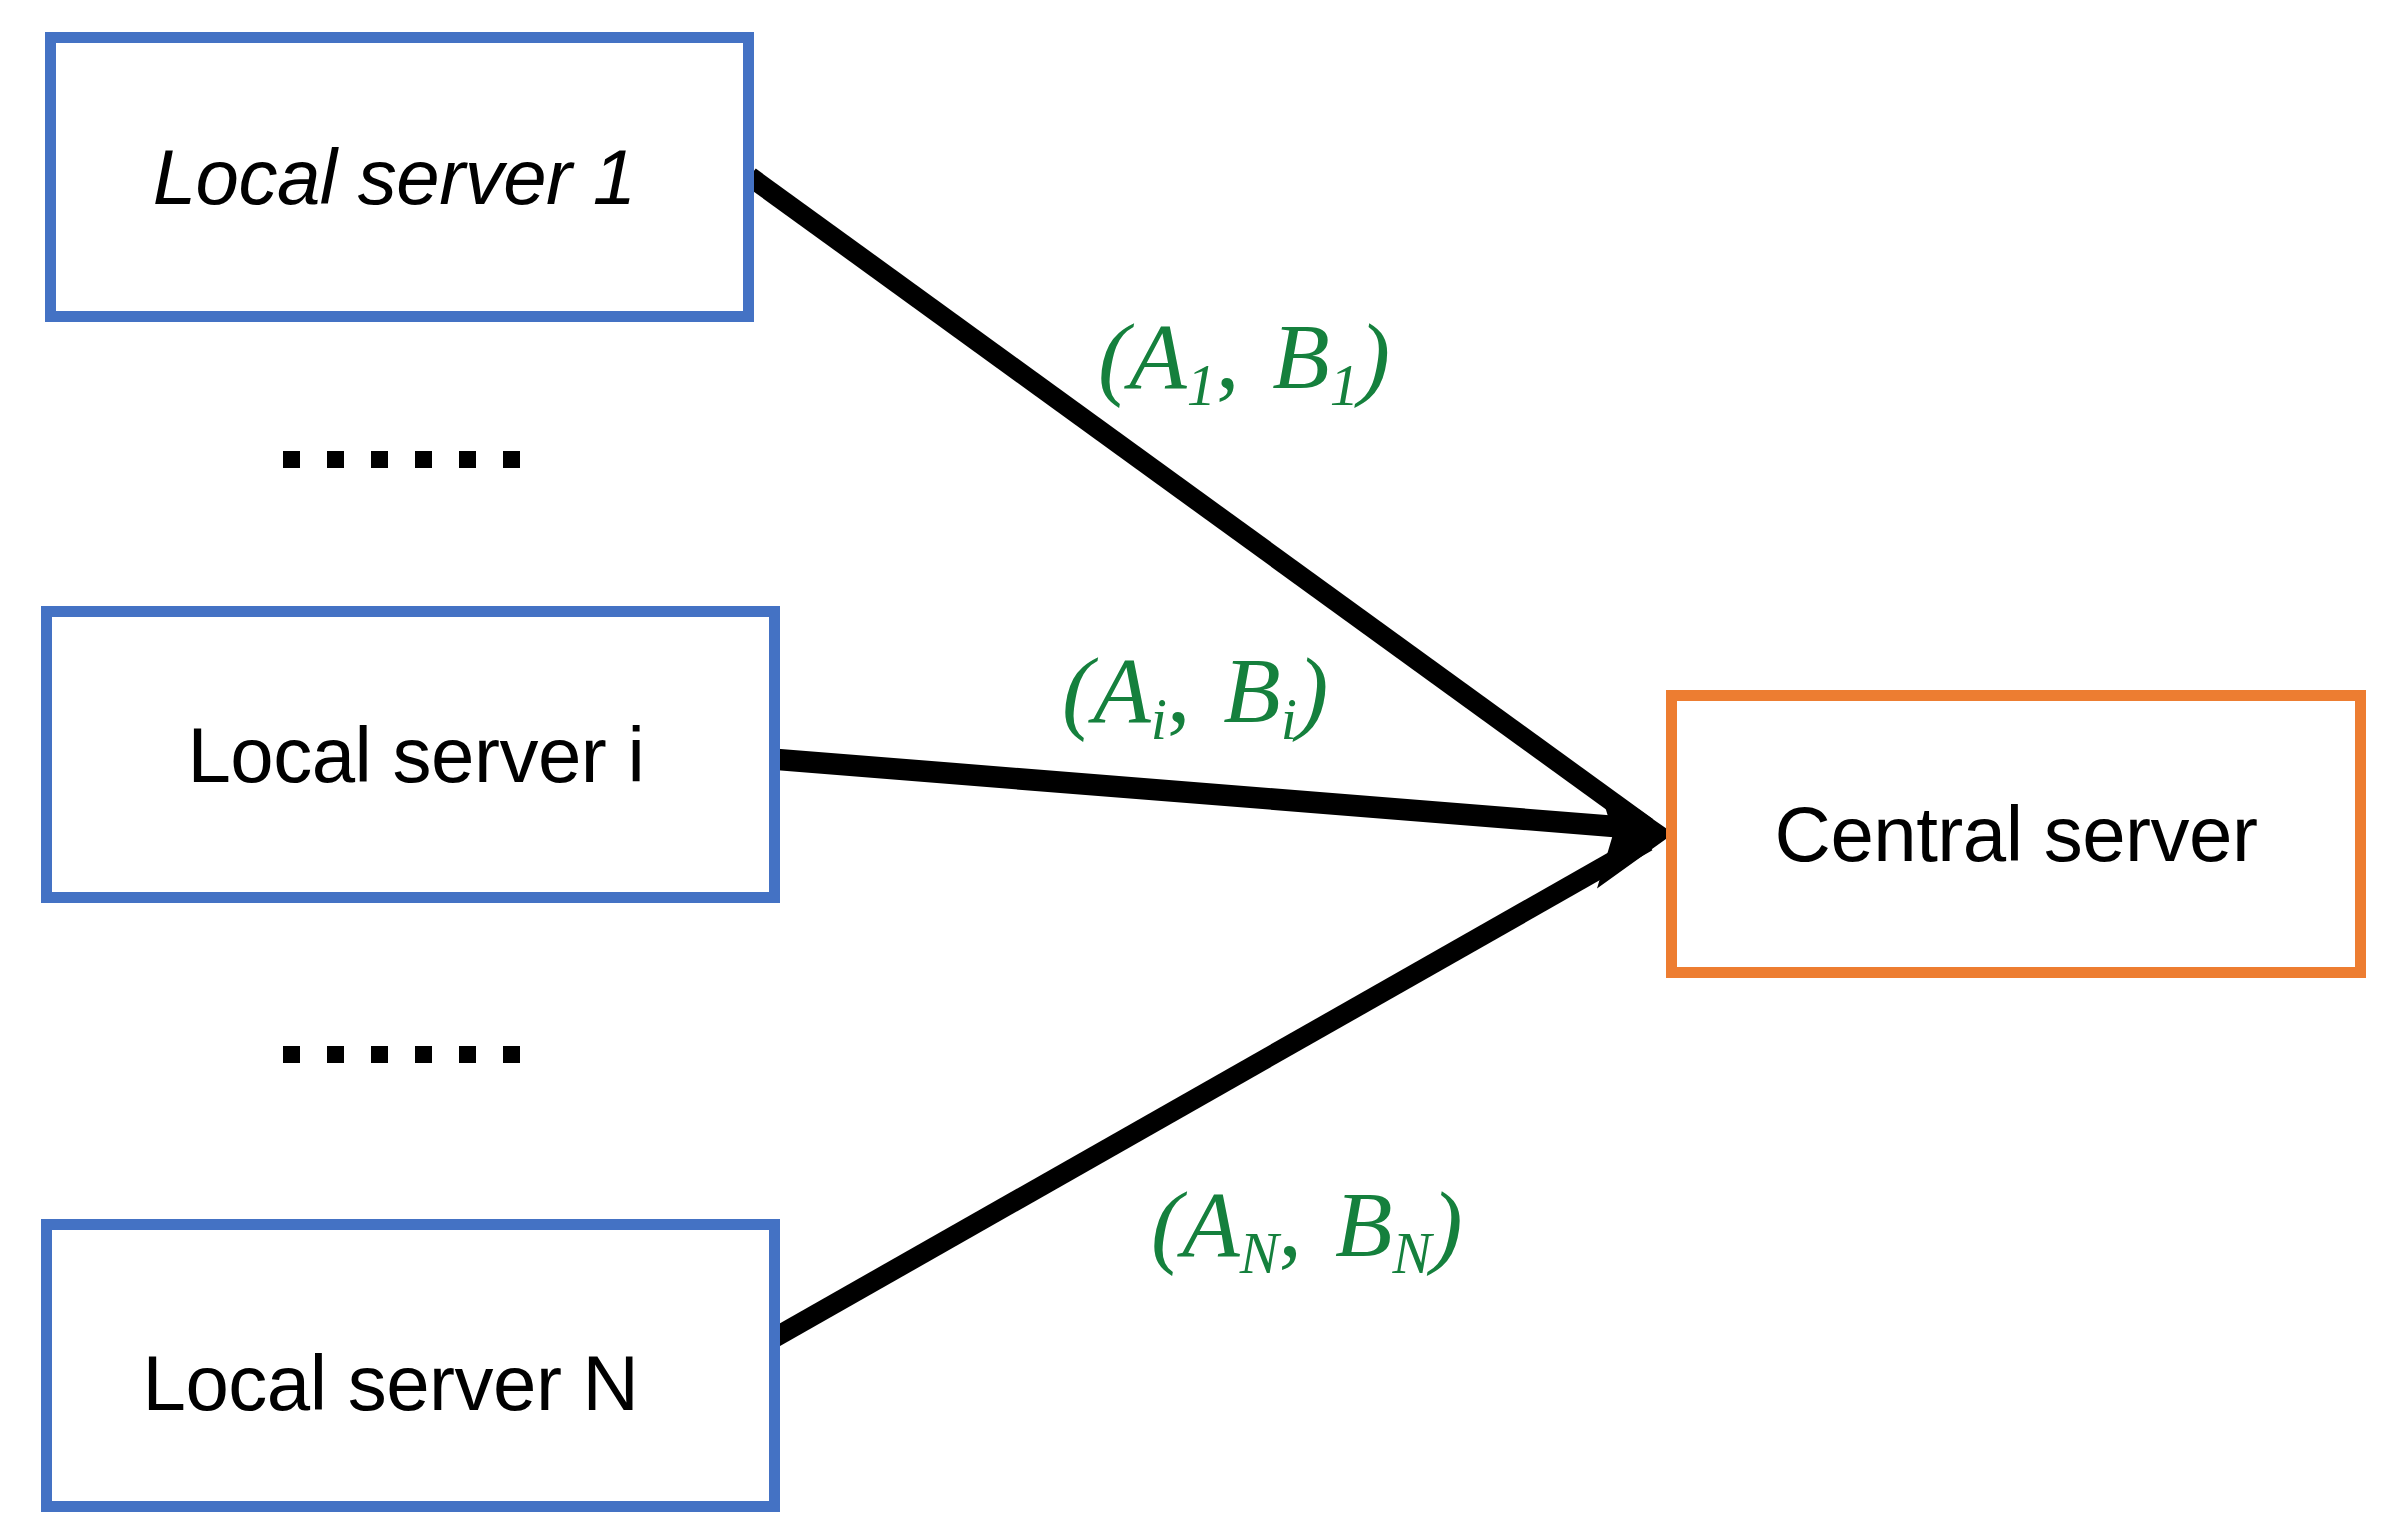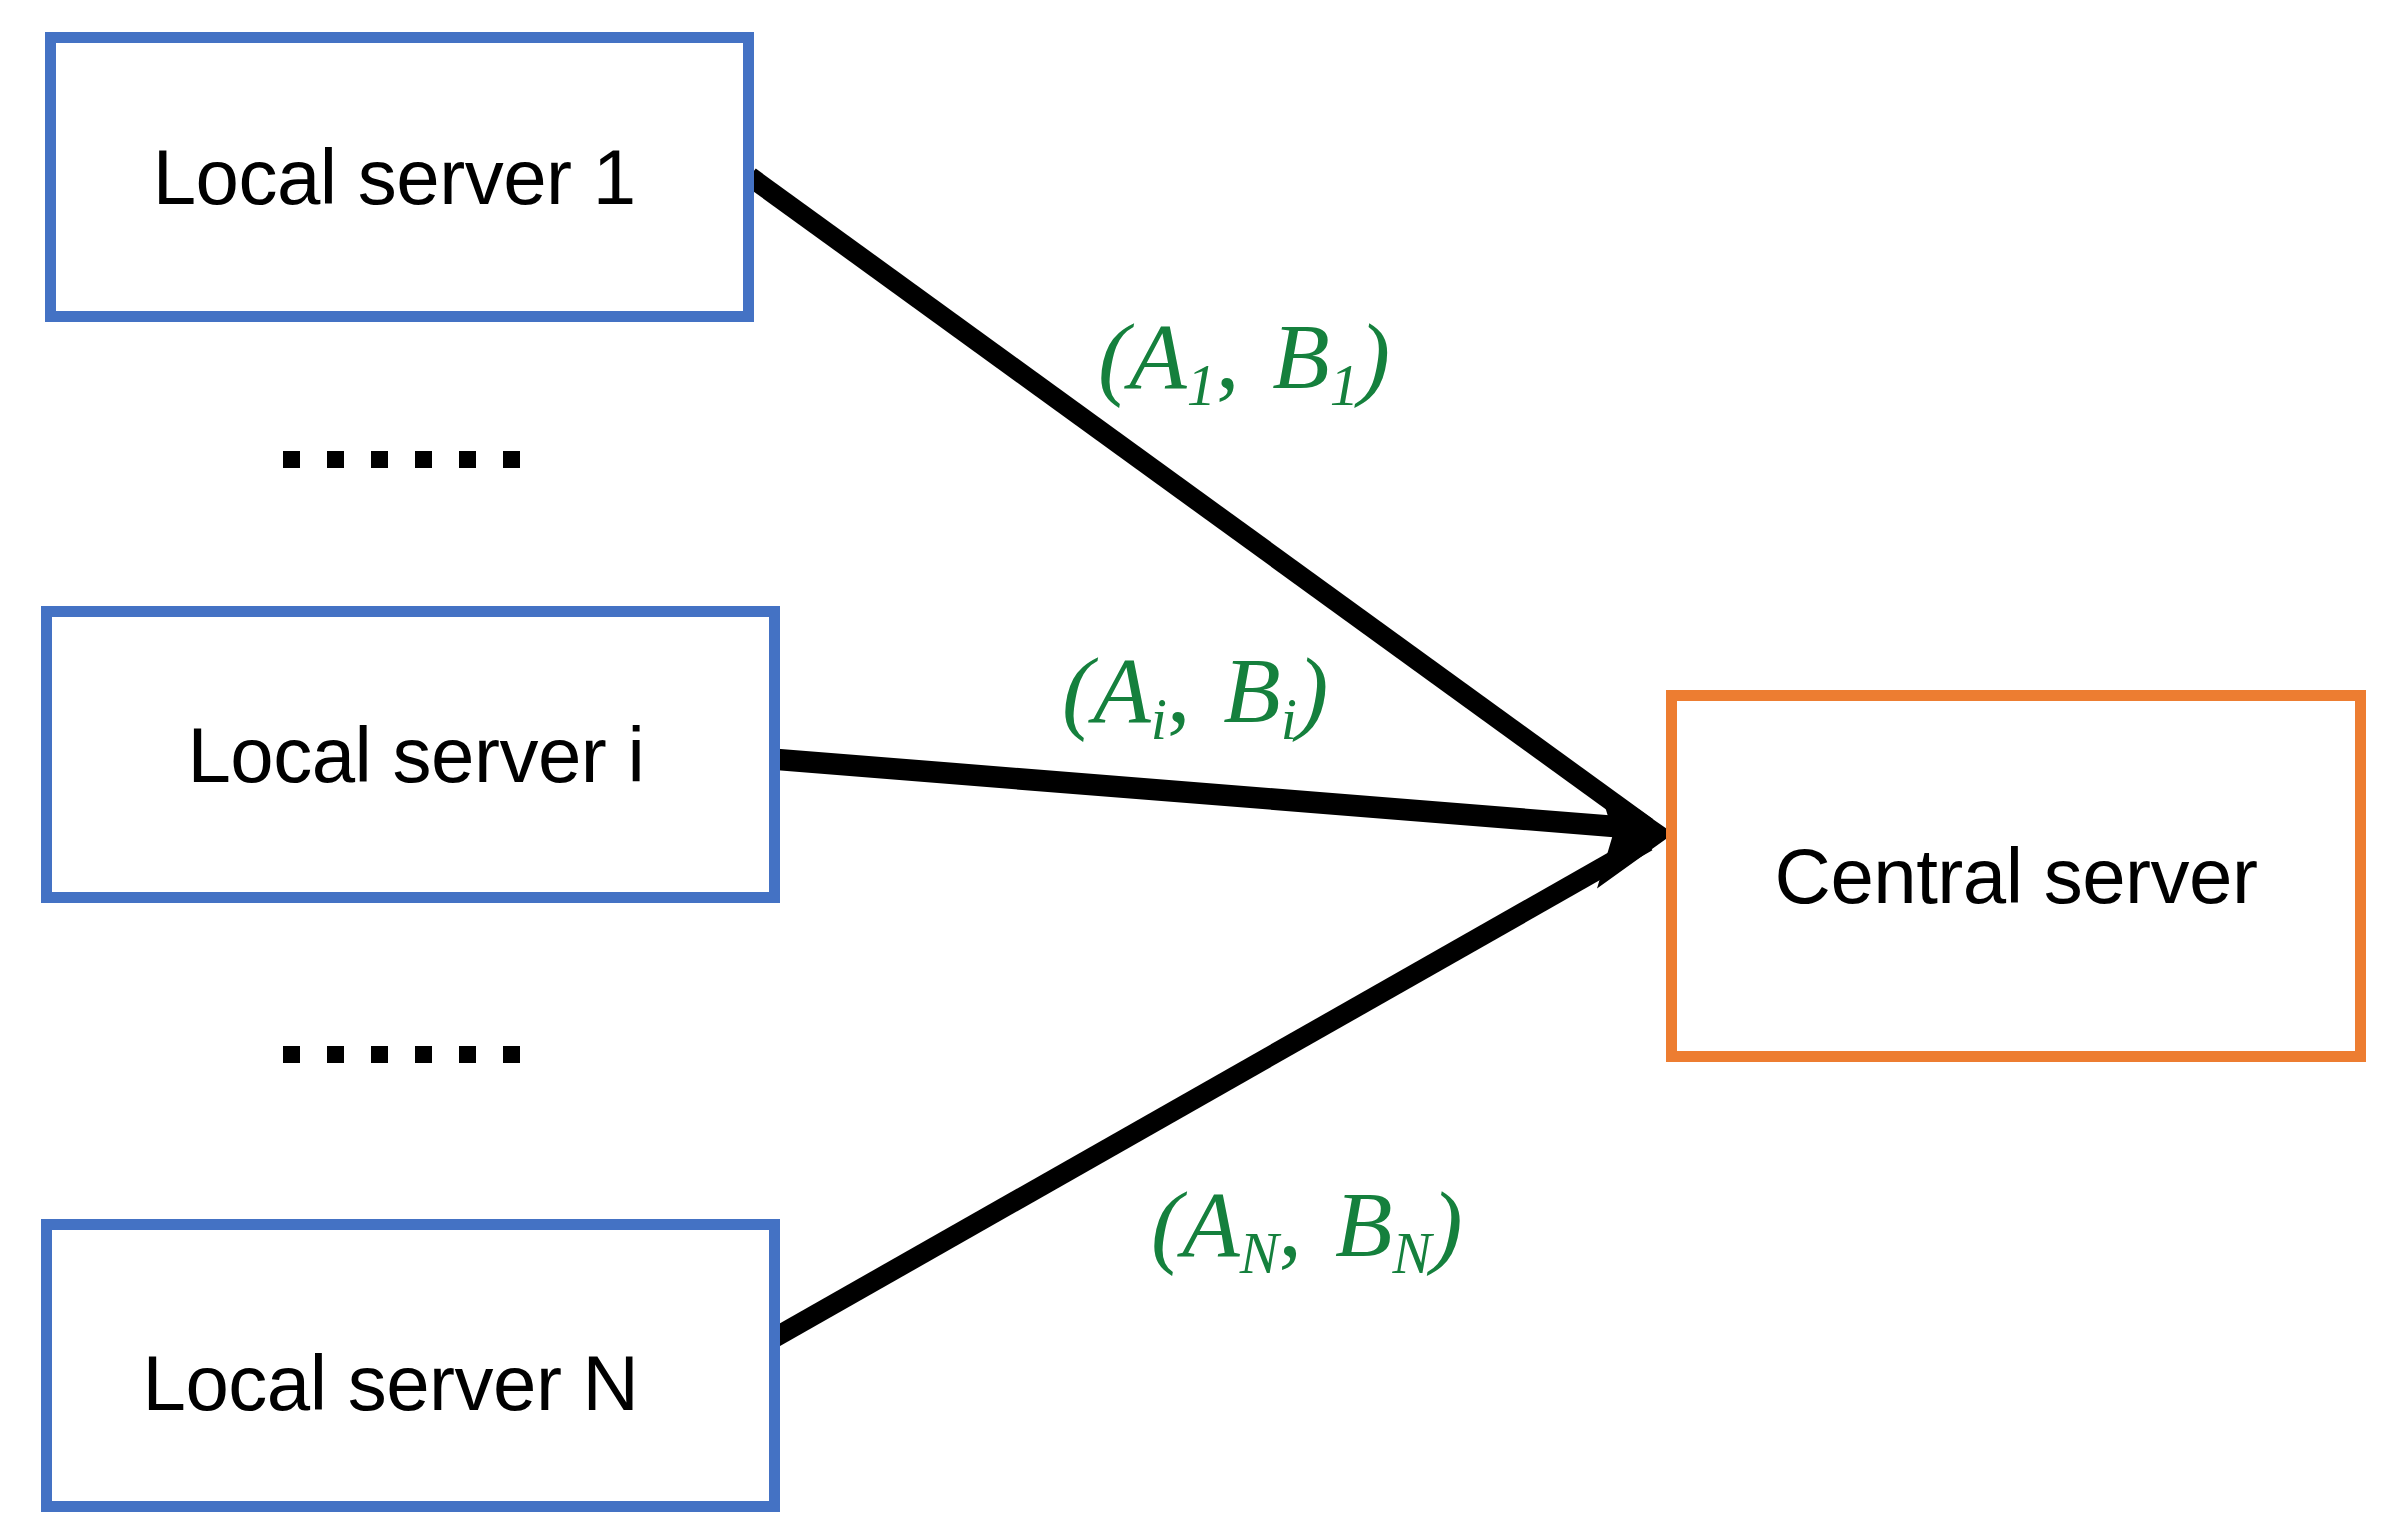--- a/index.html
+++ b/index.html
@@ -35,24 +35,24 @@
   .node.local {
     border: 11.7px solid #4472C4;
   }
   .node.central {
     border: 11.7px solid #ED7D31;
   }
 
   #node-local-1 { left: 45px;  top: 32px;   width: 709px; height: 290px; }
   #node-local-i { left: 41px;  top: 606px;  width: 739px; height: 297px; }
   #node-local-n { left: 41px;  top: 1219px; width: 739px; height: 293px; }
-  #node-central { left: 1666px; top: 690px; width: 700px; height: 372px; }
+  #node-central { left: 1666px; top: 690px; width: 700px; height: 288px; }
 
   
-  #node-local-1 .node-label { transform: translateX(-5.4px); }
+  #node-local-1 .node-label { transform: translateX(-5.4px); font-style: italic; }
   #node-local-i .node-label { transform: translateX(-12.6px); margin-left: 36px; }
   #node-local-n .node-label { transform: translateX(-20px); margin-top: 35px; }
 
   
   .ellipsis {
     position: absolute;
     display: flex;
     gap: 27px;
     align-items: center;
   }

